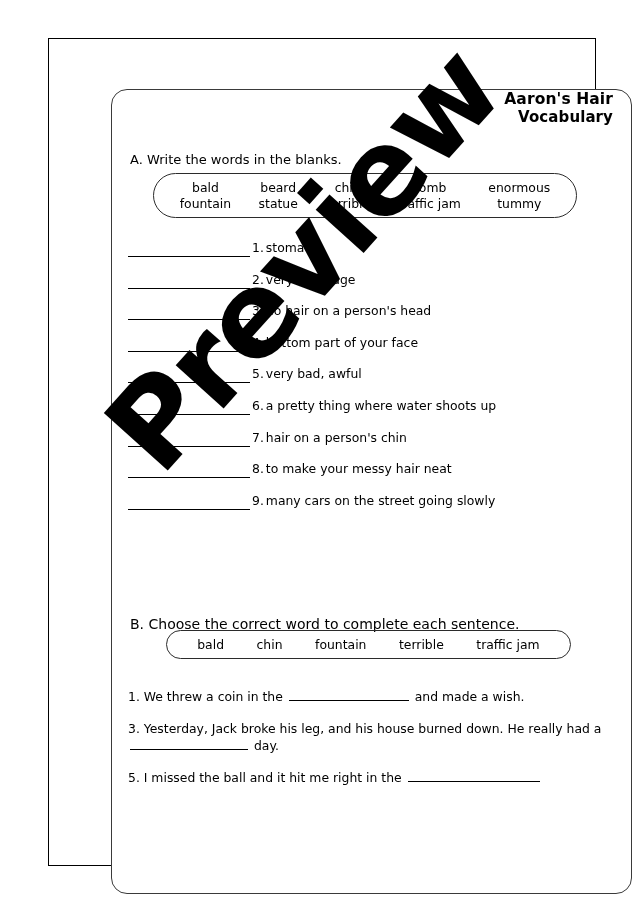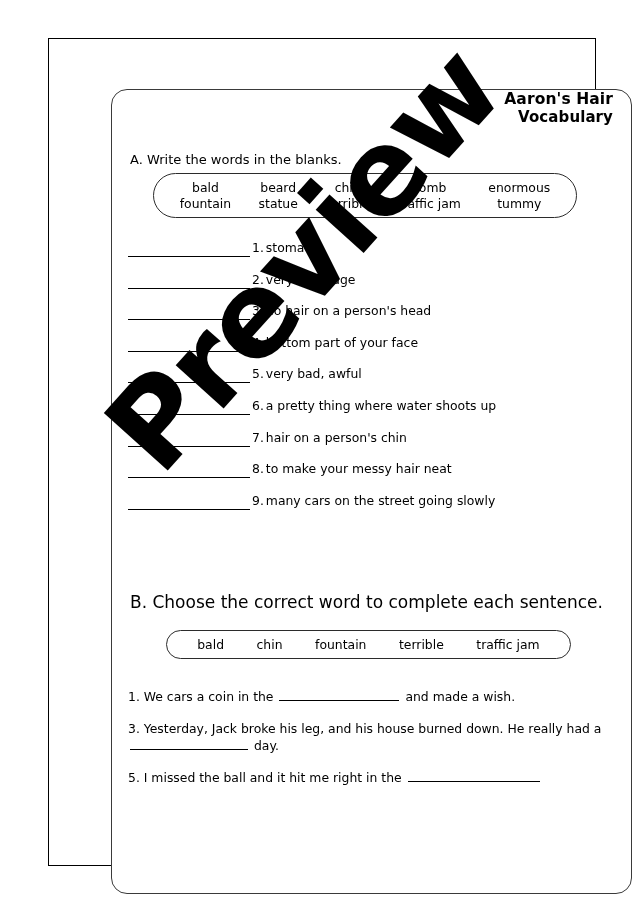--- a/index.html
+++ b/index.html
@@ -74,22 +74,22 @@
   .section-a-heading {
     position: absolute;
     left: 18px;
     top: 62px;
     font-size: 13px;
     white-space: nowrap;
   }
   .section-b-heading {
     position: absolute;
     left: 18px;
-    top: 502px;
-    font-size: 17px;
+    top: 526px;
+    font-size: 14px;
     white-space: nowrap;
   }
 
   
   .wordbank-a {
     position: absolute;
     left: 41px;
     top: 83px;
     width: 424px;
     height: 45px;
@@ -294,21 +294,21 @@
       <span class="wb-word">bald</span>
       <span class="wb-word">chin</span>
       <span class="wb-word">fountain</span>
       <span class="wb-word">terrible</span>
       <span class="wb-word">traffic jam</span>
     </div>
 
     <div class="sentence-list">
       <div class="sentence-row">
         <span>1.</span>
-        <span>We cars a coin in the</span>
+        <span>We threw a coin in the</span>
         <span class="inline-blank blank-w1"></span>
         <span>and made a wish.</span>
       </div>
       <div class="sentence-row">
         <span>3.</span>
         <span>Yesterday, Jack broke his leg, and his house burned down. He really had a</span>
         <span class="inline-blank blank-w3"></span>
         <span>day.</span>
       </div>
       <div class="sentence-row">

